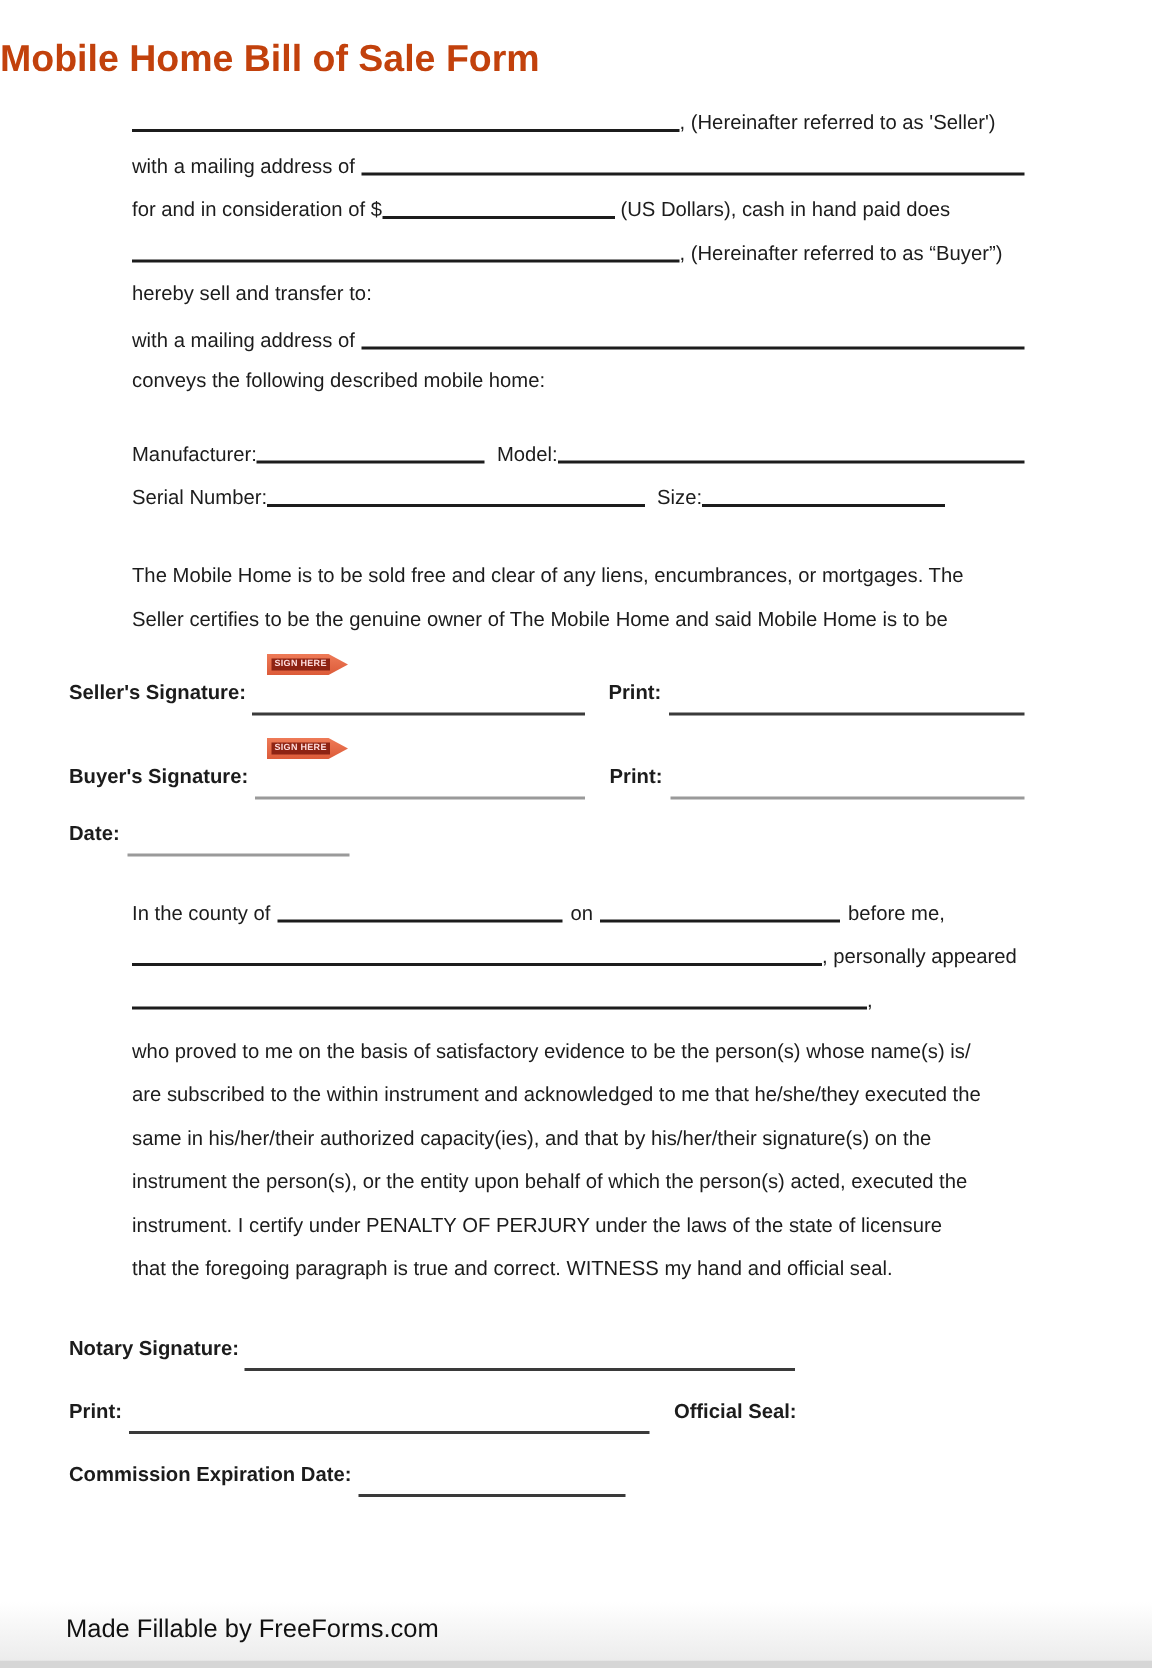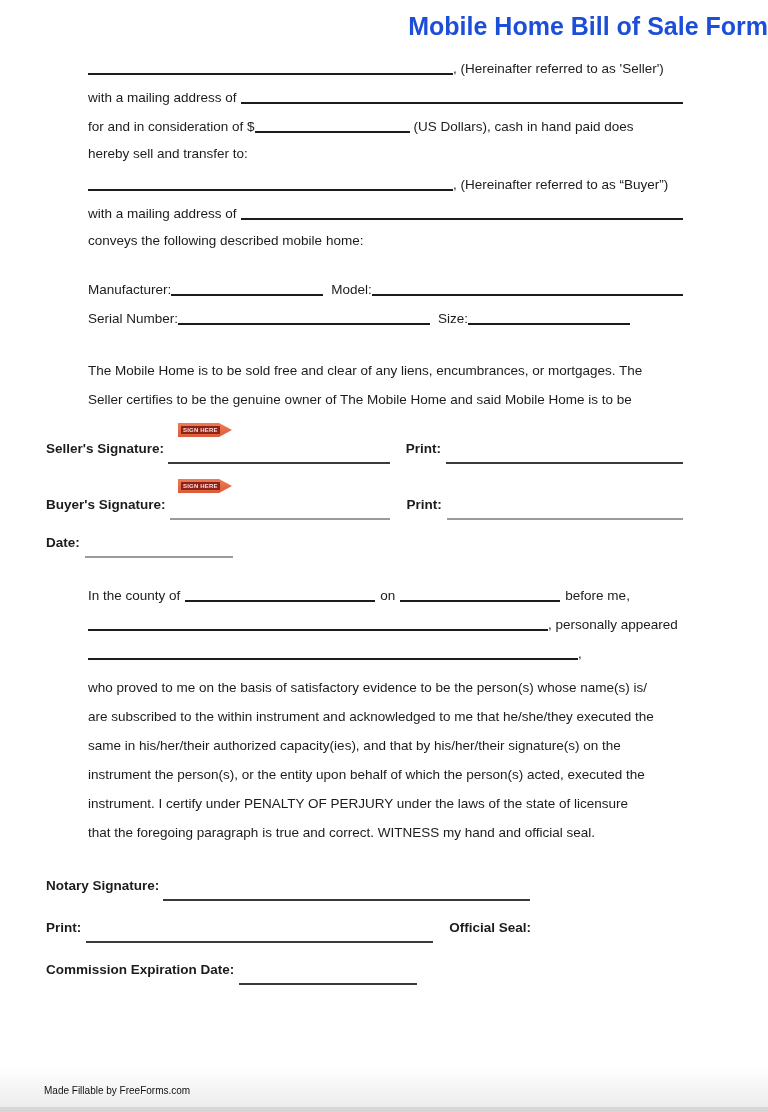--- a/index.html
+++ b/index.html
@@ -5,22 +5,22 @@
 <style>
   * { margin:0; padding:0; box-sizing:border-box; }
   html,body { background:#ffffff; }
   .page {
     position:relative; width:768px; height:1112px; margin:0 auto;
     background:#ffffff; overflow:hidden;
     font-family:"Liberation Sans", sans-serif;
     font-size:13.5px; color:#1c1c1c;
   }
   .title {
-    padding-top:11px; text-align:right;
-    font-size:25px; font-weight:bold; line-height:31px; color:#1d4ed8;
+    padding-top:24px; text-align:left;
+    font-size:25px; font-weight:bold; line-height:31px; color:#c2410c;
   }
   .body { padding:17px 85px 0 46px; }
 
   .row { display:flex; align-items:baseline; height:29px; margin-left:42px; white-space:nowrap; }
   .para { margin-left:42px; height:29px; line-height:29px; white-space:nowrap; }
   .gap18 { height:18px; }
 
   .blank { display:inline-block; height:14px; border-bottom:2px solid #1c1c1c; position:relative; top:2px; }
   .grow { flex:1; }
   .w365{width:365px} .w155{width:155px} .w152{width:152px} .w252{width:252px}
@@ -48,21 +48,21 @@
   .fieldline { display:inline-block; height:24px; border-bottom:2px solid #3a3a3a; }
   .fieldline.gray { border-bottom-color:#9a9a9a; }
   .w243{width:243px} .w260{width:260px} .w148{width:148px}
   .w367{width:367px} .w347{width:347px} .w178{width:178px}
 
   .footer {
     position:absolute; left:0; right:0; bottom:0; height:44px;
     background:linear-gradient(#ffffff, #ececec);
     border-bottom:5px solid #d6d6d6;
   }
-  .footer .credit { position:absolute; left:44px; bottom:11px; font-size:10px; color:#111; }
+  .footer .credit { position:absolute; left:44px; bottom:11px; font-size:17px; color:#111; }
 </style>
 </head>
 <body>
 
 <div class="page">
 
   <div class="title">Mobile Home Bill of Sale Form</div>
 
   <div class="body">
 
@@ -73,26 +73,26 @@
     <div class="row">
       <span>with a mailing address of</span>
       <span class="blank grow ml4"></span>
     </div>
     <div class="row">
       <span>for and in consideration of $</span>
       <span class="blank w155"></span>
       <span class="ml4">(US Dollars), cash in hand paid does</span>
     </div>
     <div class="row">
-      <span>hereby sell and transfer to:</span>
+      <span class="blank w365"></span>
+      <span>, (Hereinafter referred to as “Buyer”)</span>
     </div>
 
     <div class="row">
-      <span class="blank w365"></span>
-      <span>, (Hereinafter referred to as “Buyer”)</span>
+      <span>hereby sell and transfer to:</span>
     </div>
     <div class="row">
       <span>with a mailing address of</span>
       <span class="blank grow ml4"></span>
     </div>
     <div class="row">
       <span>conveys the following described mobile home:</span>
     </div>
 
     <div class="gap18"></div>

